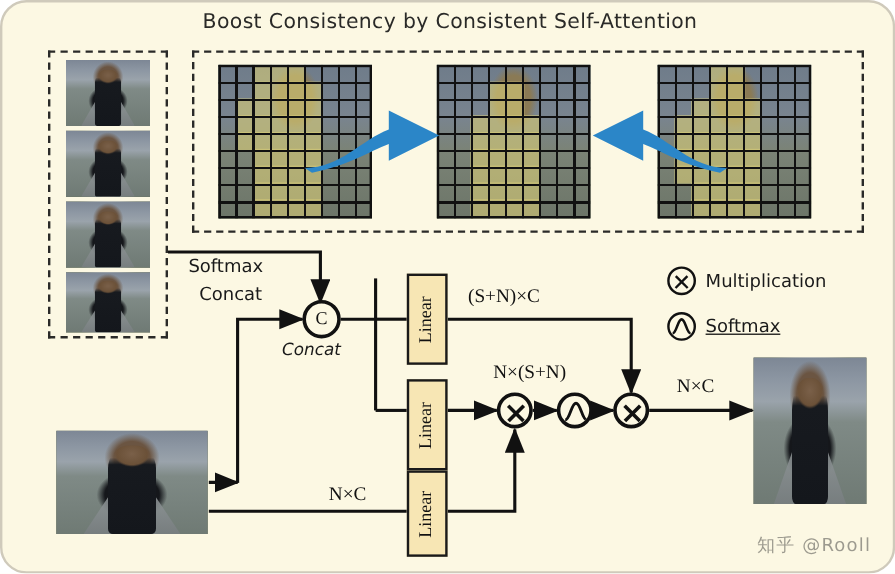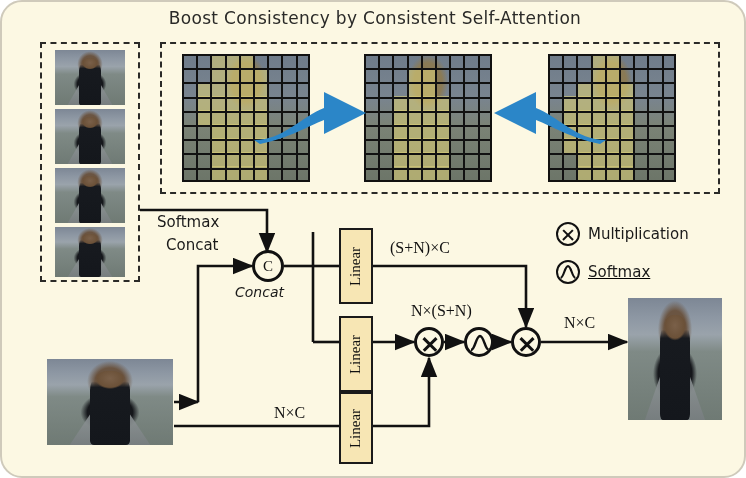--- a/index.html
+++ b/index.html
@@ -295,14 +295,15 @@
 
   <div class="legend-row" style="left:554px;top:258px;text-decoration:underline;">
     <span class="opc" style="position:relative;width:24px;height:24px;border-width:2.6px;display:inline-block;overflow:hidden;">
       <svg width="20" height="20" viewBox="0 0 24 24" style="position:absolute;left:0px;top:0px;">
         <path d="M3,19 C7,19 8,5 12,5 C16,5 17,19 21,19" stroke="#111" stroke-width="2.6" fill="none"></path>
       </svg>
     </span>
     <span class="txt">Softmax</span>
   </div>
 
+  <div class="watermark">知乎 @Rooll</div>
 
 </div>
 
 </body></html>

